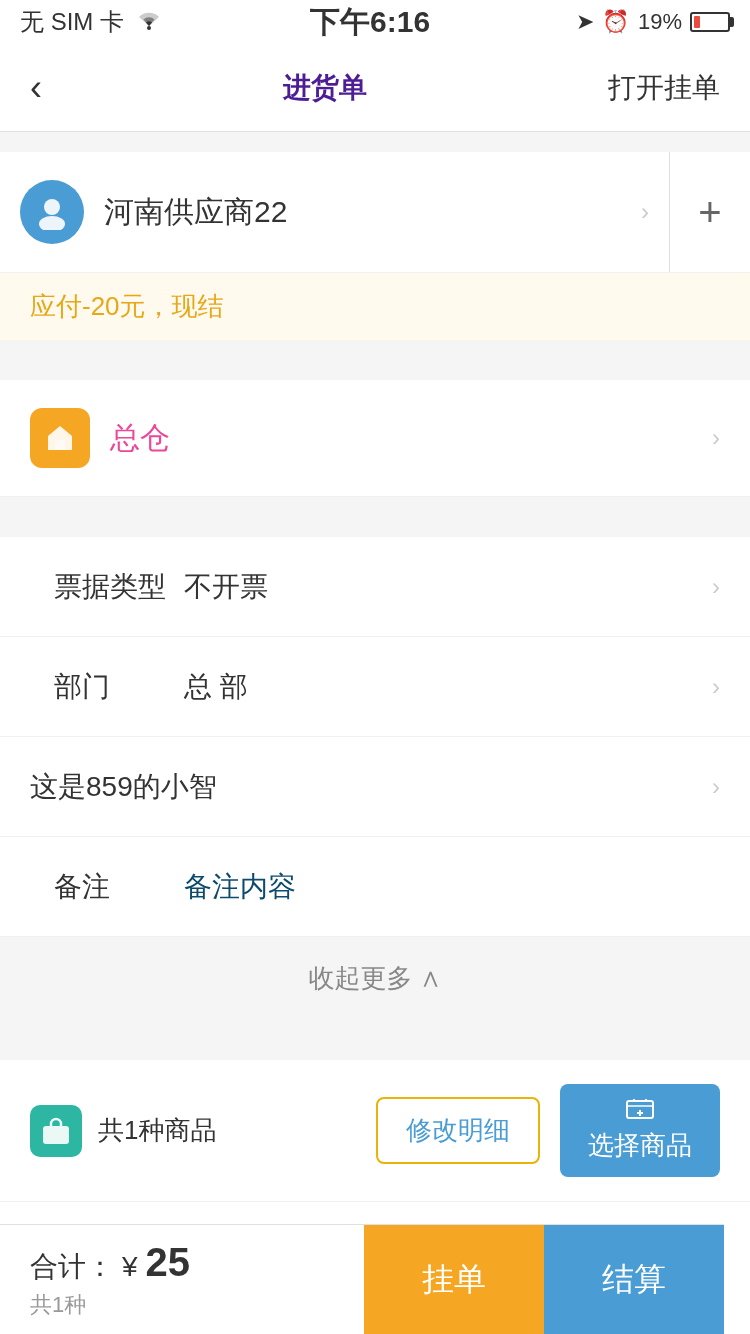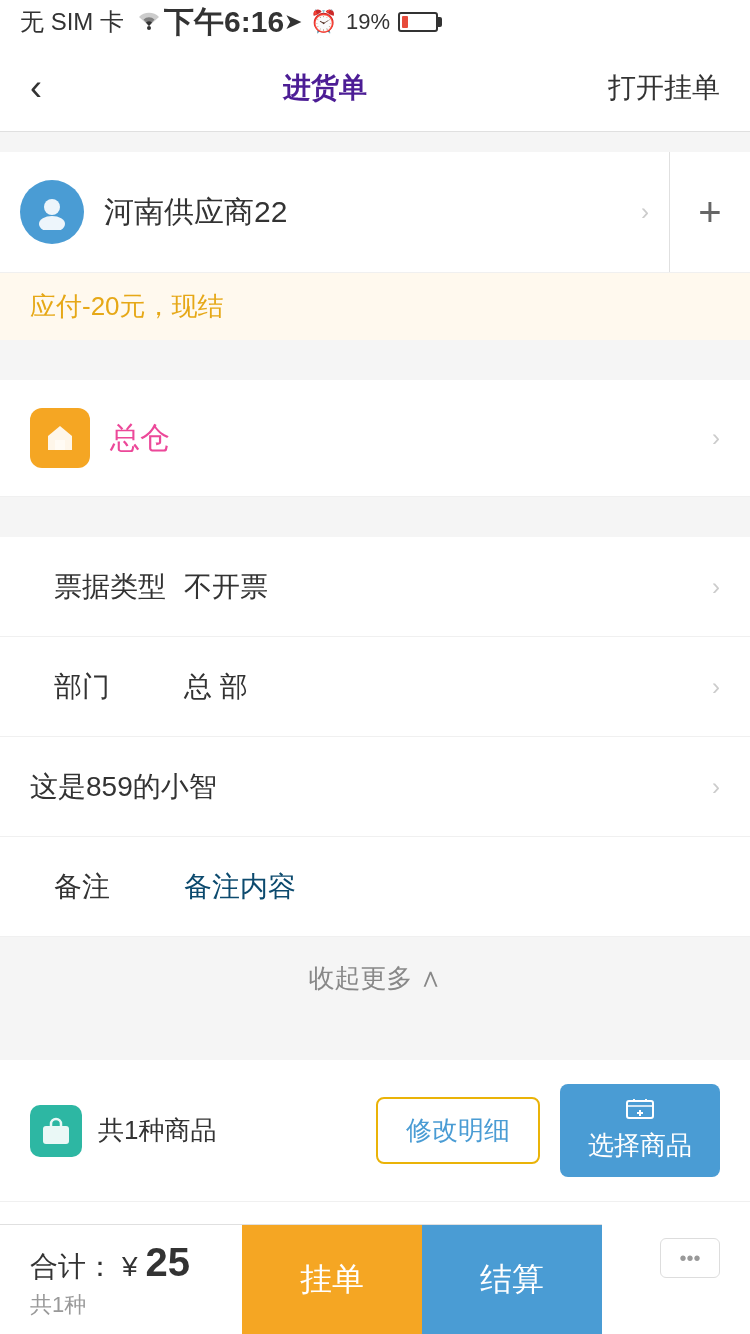--- a/index.html
+++ b/index.html
@@ -13,21 +13,21 @@
       color: #333;
       position: relative;
     }
 
     
     .status-bar {
       height: 44px;
       background: #fff;
       display: flex;
       align-items: center;
-      justify-content: flex-start;
+      justify-content: space-between;
       padding: 0 20px;
       font-size: 24px;
       font-weight: 500;
     }
     .status-left { display: flex; align-items: center; gap: 10px; }
     .status-center { font-size: 30px; font-weight: 600; }
     .status-right { display: flex; align-items: center; gap: 8px; font-size: 22px; }
     .battery-icon {
       width: 40px; height: 20px; border: 2px solid #333; border-radius: 3px; position: relative;
       display: inline-flex; align-items: center; padding: 2px;
@@ -228,21 +228,21 @@
       font-size: 20px; color: #999;
       cursor: pointer; flex-shrink: 0;
       align-self: flex-start;
       margin-top: 6px;
     }
 
     
     .footer {
       position: fixed;
       bottom: 0; left: 0;
-      width: 602px;
+      width: 724px;
       height: 110px;
       display: flex;
       background: #fff;
       border-top: 1px solid #e0e0e0;
     }
     .footer-total {
       flex: 1;
       display: flex;
       flex-direction: column;
       justify-content: center;

